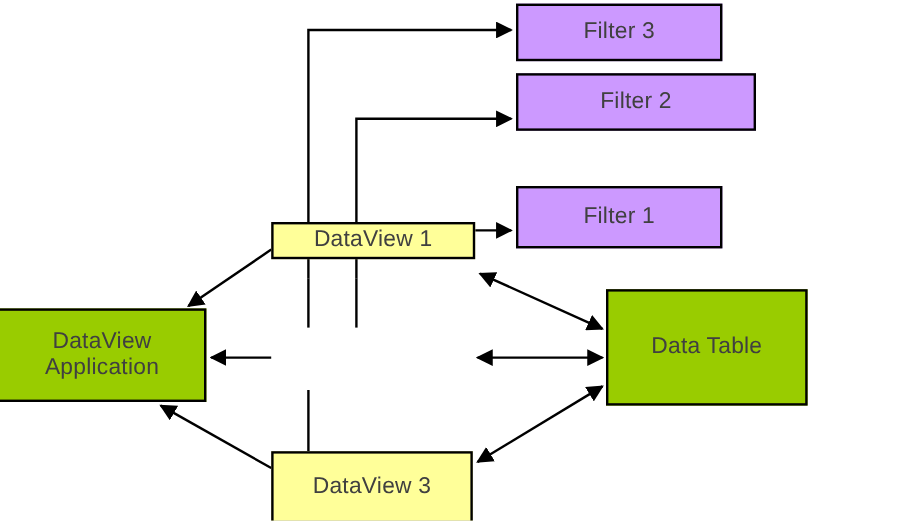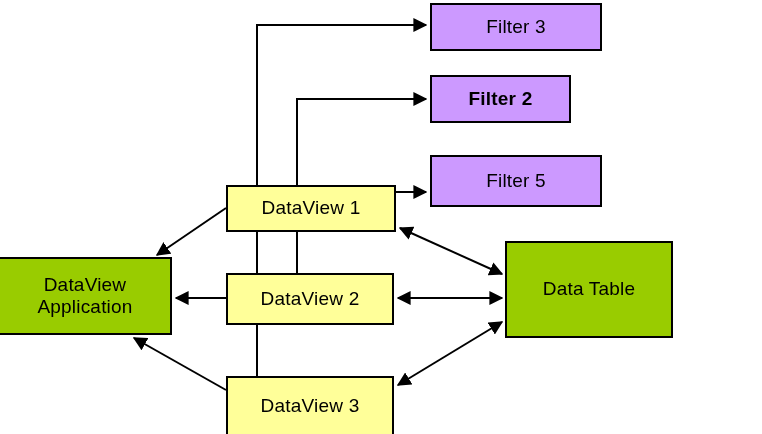--- a/index.html
+++ b/index.html
@@ -16,21 +16,21 @@
     font-family: "Liberation Sans", sans-serif;
   }
   .node {
     position: absolute;
     box-sizing: border-box;
     border: 2px solid #000000;
     display: flex;
     align-items: center;
     justify-content: center;
     text-align: center;
-    color: #000000;
+    color: #404040;
     font-size: 19px;
     line-height: 1.18;
     letter-spacing: 0.2px;
     white-space: pre-line;
     z-index: 3;
   }
   .node.filter   { background: #CC99FF; }
   .node.dataview { background: #FFFF99; }
   .node.green    { background: #99CC00; }
   #edges {
@@ -83,35 +83,32 @@
     <line x1="257" y1="232" x2="257" y2="273"></line>
     <line x1="297" y1="232" x2="297" y2="273"></line>
 
     <line x1="257" y1="325" x2="257" y2="376"></line>
   </svg>
 
   <div class="node filter" style="left:430px; top:3px; width:172px; height:48px;">
     <span>Filter 3</span>
   </div>
 
-  <div class="node filter" style="left:430px; top:75px; width:141px; height:48px;font-weight:bold;">
+  <div class="node filter" style="left:430px; top:61px; width:200px; height:48px;">
     <span>Filter 2</span>
   </div>
 
   <div class="node filter" style="left:430px; top:155px; width:172px; height:52px;">
-    <span>Filter 5</span>
+    <span>Filter 1</span>
   </div>
 
-  <div class="node dataview" style="left:226px; top:185px; width:170px; height:47px;">
+  <div class="node dataview" style="left:226px; top:185px; width:170px; height:31px;">
     <span>DataView 1</span>
   </div>
 
-  <div class="node dataview" style="left:226px; top:273px; width:168px; height:52px;">
-    <span>DataView 2</span>
-  </div>
 
   <div class="node dataview" style="left:226px; top:376px; width:168px; height:60px;">
     <span>DataView 3</span>
   </div>
 
   <div class="node green" style="left:-2px; top:257px; width:174px; height:78px;">
     <span>DataView
 Application</span>
   </div>
 

